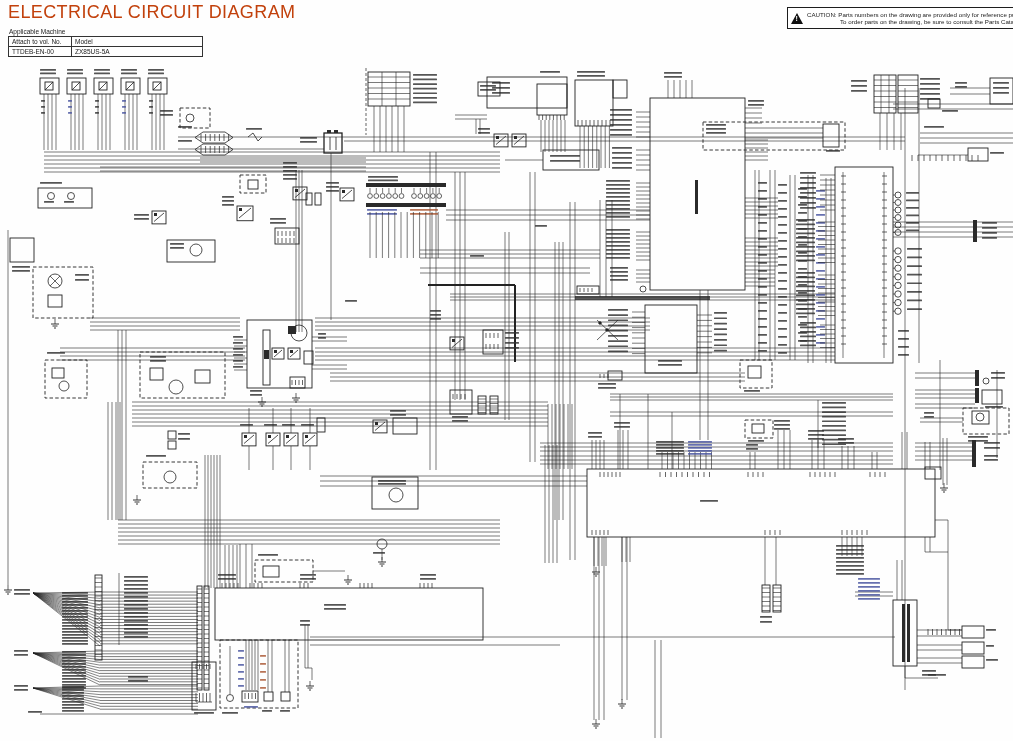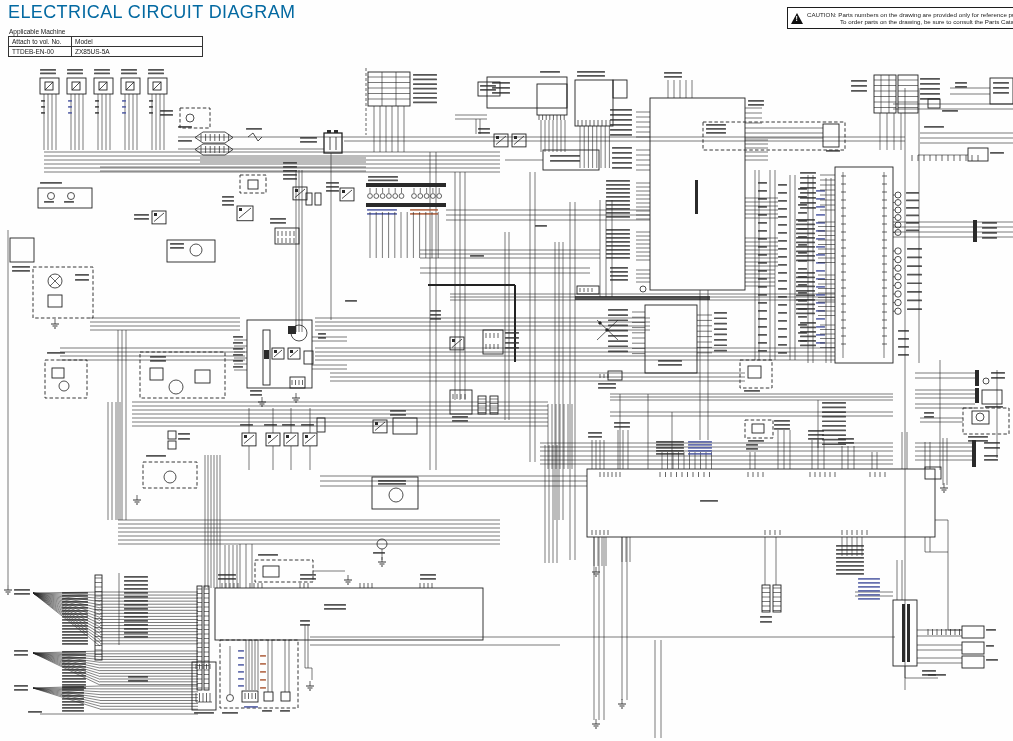--- a/index.html
+++ b/index.html
@@ -1,18 +1,18 @@
 <!DOCTYPE html>
 <html><head>
 <meta charset="utf-8">
 <style>
   html,body{margin:0;padding:0;}
   body{width:1013px;height:741px;overflow:hidden;background:#fefefe;
        font-family:"Liberation Sans","DejaVu Sans",sans-serif;color:#1b1b1b;position:relative;}
-  .page-title{position:absolute;left:8px;top:2px;font-size:18px;letter-spacing:.4px;color:#0369a1;white-space:nowrap;}
+  .page-title{position:absolute;left:8px;top:2px;font-size:18px;letter-spacing:.4px;color:#c2410c;white-space:nowrap;}
   .caption{position:absolute;left:9px;top:28px;font-size:6.5px;color:#222;}
   table.machine{position:absolute;left:8px;top:36px;border-collapse:collapse;font-size:6.5px;color:#222;}
   table.machine td{border:1px solid #333;padding:0 3px;height:9px;line-height:9px;}
   table.machine{border:1.5px solid #333;}
   td.c1{width:56px;} td.c2{width:124px;}
   .caution{position:absolute;left:787px;top:7px;width:300px;height:22px;border:1.6px solid #1d1d1d;
            display:flex;align-items:center;gap:4px;padding:1px 3px;box-sizing:border-box;background:#fff;}
   .tri{position:relative;width:0;height:0;border-left:6px solid transparent;border-right:6px solid transparent;
        border-bottom:11px solid #111;flex:0 0 auto;}
   .tri span{position:absolute;left:-1.5px;top:2px;color:#fff;font-size:7px;font-weight:bold;}

